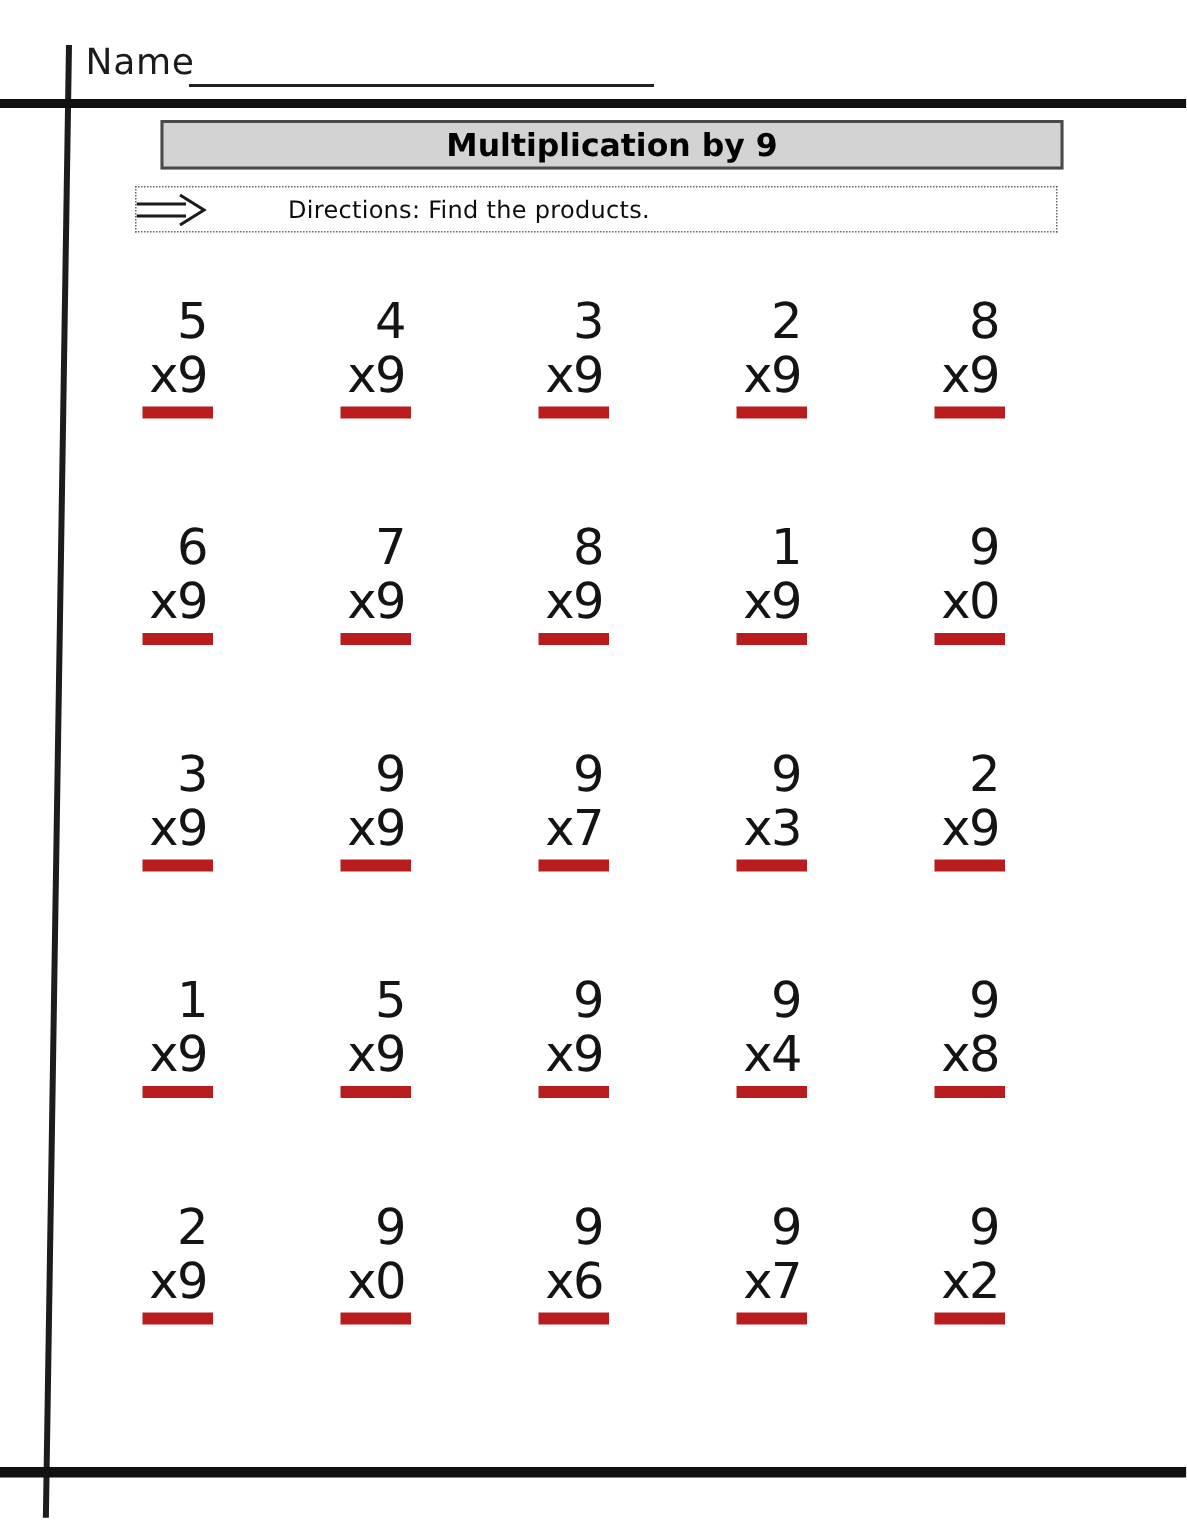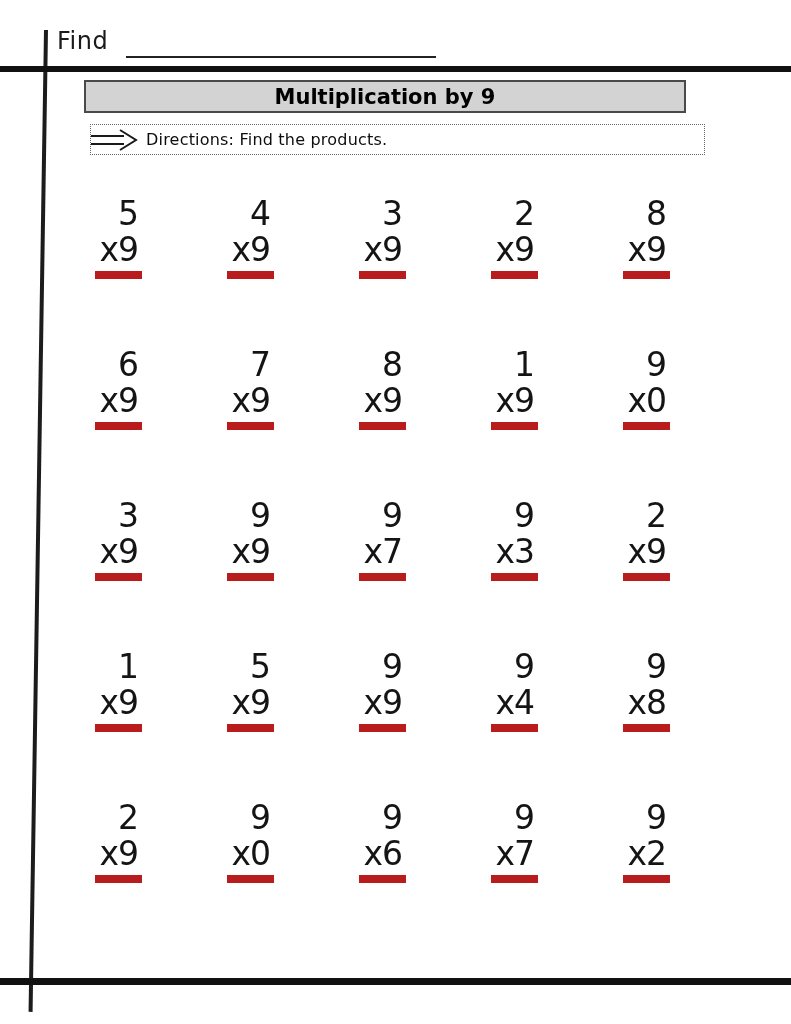--- a/index.html
+++ b/index.html
@@ -49,21 +49,21 @@
     left: 126px;
     top: 56px;
     width: 310px;
     height: 2px;
     background: #222222;
   }
 
   
   .title-bar {
     position: absolute;
-    left: 84px;
+    left: 107px;
     top: 80px;
     width: 602px;
     height: 33px;
     background: #d3d3d3;
     border: 2px solid #4a4a4a;
     display: flex;
     align-items: center;
     justify-content: center;
     font-size: 21px;
     font-weight: bold;
@@ -73,20 +73,21 @@
   
   .directions-box {
     position: absolute;
     left: 90px;
     top: 124px;
     width: 615px;
     height: 31px;
     border: 1px dotted #666666;
     display: flex;
     align-items: center;
+    gap: 46px;
   }
   .arrow-icon { flex: 0 0 auto; margin-left: 0; display: block; }
   .directions-text {
     margin-left: 7px;
     font-size: 16px;
     color: #0d0d0d;
     letter-spacing: 0.2px;
   }
 
   
@@ -123,21 +124,21 @@
 </style>
 </head>
 <body>
 
 <div class="page">
 
   <div class="margin-line"></div>
   <div class="rule top"></div>
   <div class="rule bottom"></div>
 
-  <div class="name-row">Find</div>
+  <div class="name-row">Name</div>
   <div class="name-line"></div>
 
   <div class="title-bar">
     <span>Multiplication by 9</span>
   </div>
 
   <div class="directions-box">
     <svg class="arrow-icon" width="48" height="26" viewBox="0 0 48 26">
       <path d="M0 9 H33 M0 17 H33 M29 3 L45 13 L29 23" fill="none" stroke="#1a1a1a" stroke-width="2"></path>
     </svg>

